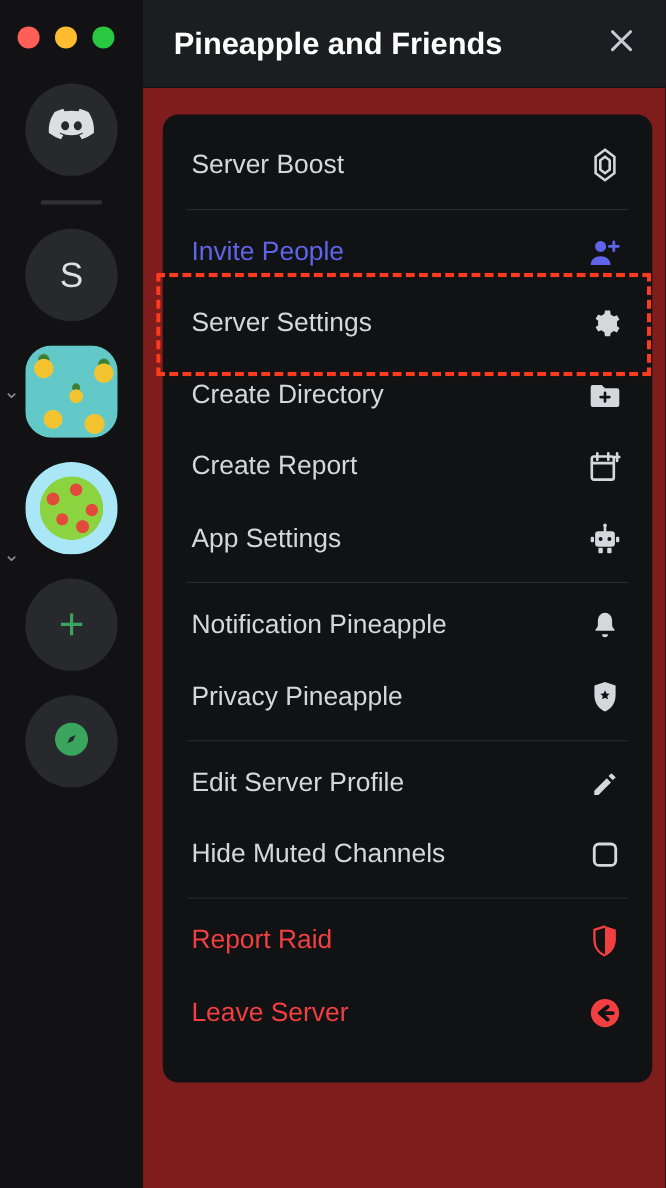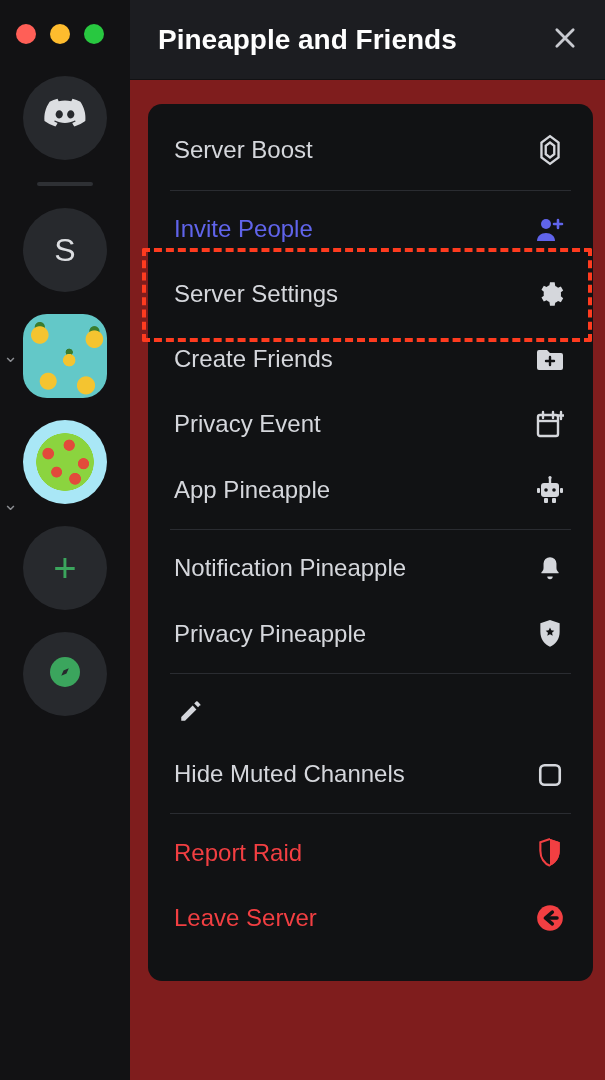--- a/index.html
+++ b/index.html
@@ -207,43 +207,43 @@
         <span>Server Settings</span>
         <span class="icon">
           <svg width="28" height="28" viewBox="0 0 24 24" fill="#d5d7dc">
               <path d="M12 8a4 4 0 1 0 0 8 4 4 0 0 0 0-8zm9.4 4a7.5 7.5 0 0 0-.1-1.4l2-1.6-2-3.4-2.4 1a7.5 7.5 0 0 0-2.4-1.4L16 2h-4l-.5 2.6a7.5 7.5 0 0 0-2.4 1.4l-2.4-1-2 3.4 2 1.6A7.7 7.7 0 0 0 6.6 12c0 .5 0 .9.1 1.4l-2 1.6 2 3.4 2.4-1a7.5 7.5 0 0 0 2.4 1.4L12 22h4l.5-2.6a7.5 7.5 0 0 0 2.4-1.4l2.4 1 2-3.4-2-1.6c.1-.5.1-.9.1-1.4z"></path>
             </svg>
         </span>
       </div>
 
 
       <div class="menu-item">
-        <span>Create Friends</span>
+        <span>Create Directory</span>
         <span class="icon">
           <svg width="28" height="26" viewBox="0 0 28 26" fill="#d5d7dc">
               <path d="M3 4h8l3 3h11a2 2 0 0 1 2 2v13a2 2 0 0 1-2 2H3a2 2 0 0 1-2-2V6a2 2 0 0 1 2-2z"></path>
               <path d="M14 11v8M10 15h8" stroke="#111214" stroke-width="2.4" stroke-linecap="round"></path>
             </svg>
         </span>
       </div>
 
       <div class="menu-item">
-        <span>Privacy Event</span>
+        <span>Create Report</span>
         <span class="icon">
           <svg width="28" height="30" viewBox="0 0 28 30" fill="none" stroke="#d5d7dc" stroke-width="2.4">
               <rect x="2" y="6" width="20" height="21" rx="2" fill="none"></rect>
               <path d="M2 12h20"></path>
               <path d="M7 3v6M17 3v6" stroke-linecap="round"></path>
               <path d="M25 3v7M21.5 6.5h7" stroke-linecap="round"></path>
             </svg>
         </span>
       </div>
 
       <div class="menu-item">
-        <span>App Pineapple</span>
+        <span>App Settings</span>
         <span class="icon">
           <svg width="30" height="30" viewBox="0 0 30 30" fill="#d5d7dc">
               <rect x="6" y="8" width="18" height="14" rx="3"></rect>
               <circle cx="11" cy="15" r="1.8" fill="#111214"></circle>
               <circle cx="19" cy="15" r="1.8" fill="#111214"></circle>
               <rect x="2" y="13" width="3" height="5" rx="1"></rect>
               <rect x="25" y="13" width="3" height="5" rx="1"></rect>
               <path d="M15 3v5" stroke="#d5d7dc" stroke-width="2.4" stroke-linecap="round"></path>
               <circle cx="15" cy="2.5" r="1.6"></circle>
               <rect x="9" y="23" width="4" height="5" rx="1"></rect>
@@ -270,20 +270,21 @@
           <svg width="26" height="30" viewBox="0 0 24 28" fill="#d5d7dc">
               <path d="M12 1 3 4v8c0 7 4 12 9 14 5-2 9-7 9-14V4z"></path>
               <path fill="#111214" d="m12 8 1.2 2.6 2.8.3-2.1 1.9.6 2.8L12 14.2l-2.5 1.4.6-2.8L8 10.9l2.8-.3z"></path>
             </svg>
         </span>
       </div>
 
       <div class="menu-divider"></div>
 
       <div class="menu-item">
+        <span>Edit Server Profile</span>
         <span class="icon">
           <svg width="26" height="26" viewBox="0 0 24 24" fill="#d5d7dc">
               <path d="M3 17.5V21h3.5L17 10.5 13.5 7 3 17.5zM20.7 7.3a1 1 0 0 0 0-1.4l-2.6-2.6a1 1 0 0 0-1.4 0L15 5l3.5 3.5 2.2-2.2z"></path>
             </svg>
         </span>
       </div>
 
       <div class="menu-item">
         <span>Hide Muted Channels</span>
         <span class="icon">

